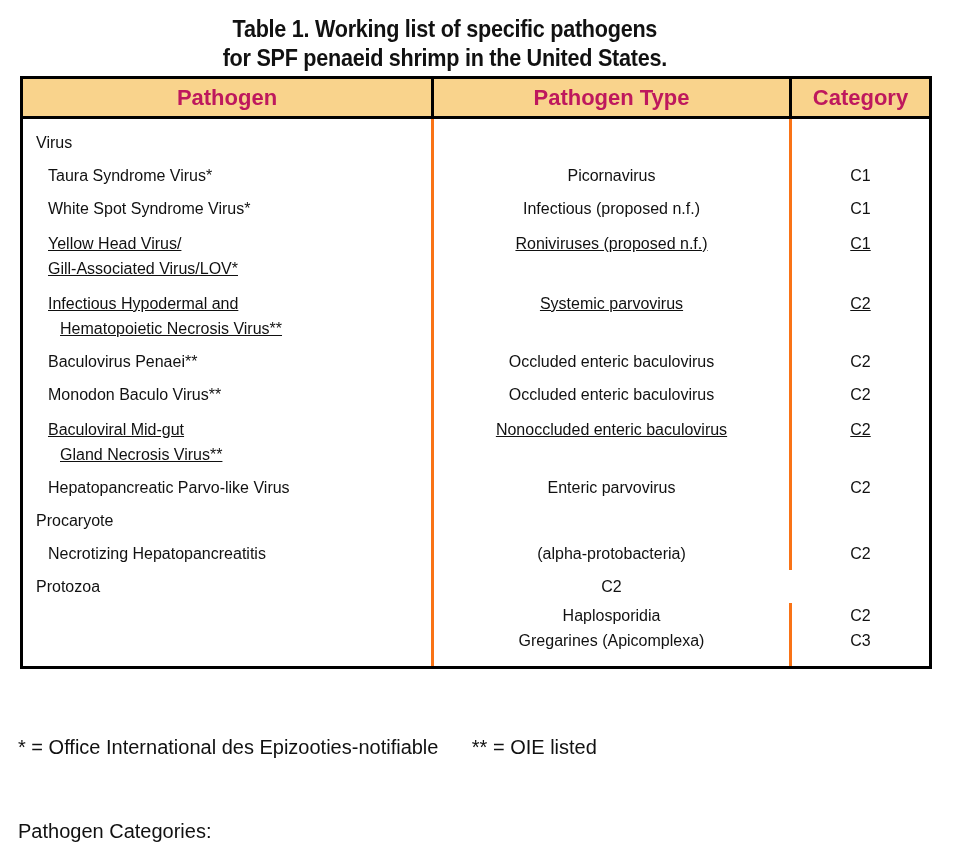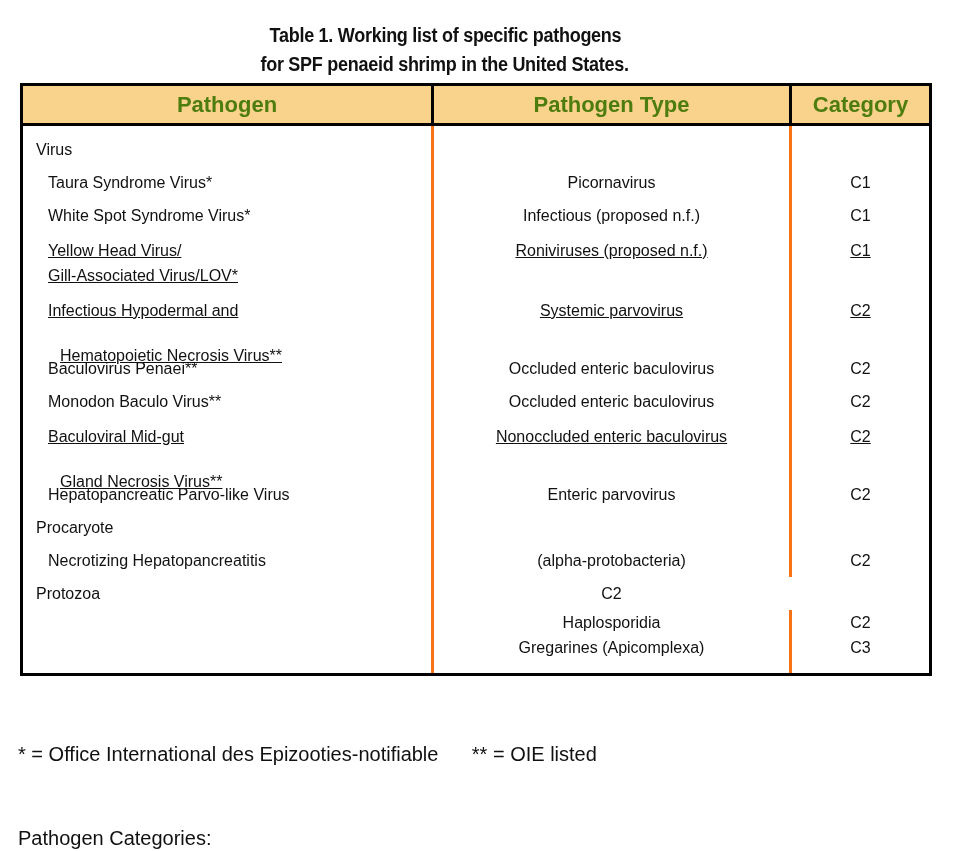--- a/index.html
+++ b/index.html
@@ -7,25 +7,25 @@
   body {
     font-family:"Liberation Sans", sans-serif;
     color:#111111;
     position:relative;
     overflow:hidden;
   }
   .page { position:relative; width:960px; height:851px; background:#fff; }
 
   
   .title {
-    margin-top:21px;
+    margin-top:14px;
     width:960px;
     padding-right:70px;
     text-align:center;
-    font-size:20px;
+    font-size:24px;
     font-weight:bold;
     line-height:29px;
     letter-spacing:-0.3px;
   }
   .title .tline { display:inline-block; transform:scaleX(0.90); transform-origin:center; white-space:nowrap; }
 
   
   .ptable {
     margin-left:20px;
     margin-top:4px;
@@ -38,21 +38,21 @@
     grid-template-columns:408px 358px 140px;
     border-bottom:3px solid #000;
     background:var(--hdr-bg, #F9D38C);
   }
   .thead .hcell {
     height:37px;
     line-height:37px;
     text-align:center;
     font-weight:bold;
     font-size:22px;
-    color:#4d7c0f;
+    color:#be185d;
   }
   .thead .hcell + .hcell { border-left:3px solid #000; }
 
   .tbody { font-size:16px; }
   .trow {
     display:grid;
     grid-template-columns:408px 358px 140px;
   }
   .trow .c2, .trow .c3 { border-left:3px solid #f97316; text-align:center; }
 
@@ -62,21 +62,21 @@
   .trow.padr-top    { height:7px;  }
   .trow.padr-bottom { height:13px; }
 
   .trow.one .pline, .trow.one .c2, .trow.one .c3 { line-height:33px; }
   .trow.tight .c2, .trow.tight .c3 { line-height:25px; }
   .trow.two .cell { padding-top:6px; }
   .trow.two .pline, .trow.two .c2, .trow.two .c3 { line-height:25px;text-decoration:underline; }
 
   .c1 { padding-left:25px; }
   .c1.sect { padding-left:13px; }
-  .pline.ind2 { padding-left:12px;margin-top:20px; }
+  .pline.ind2 { padding-left:12px; }
   .pline { white-space:nowrap; }
 
   
   .footnotes {
     margin-top:8px;
     padding-left:18px;
     font-size:20px;
     line-height:28px;
     white-space:pre-wrap;
   }

